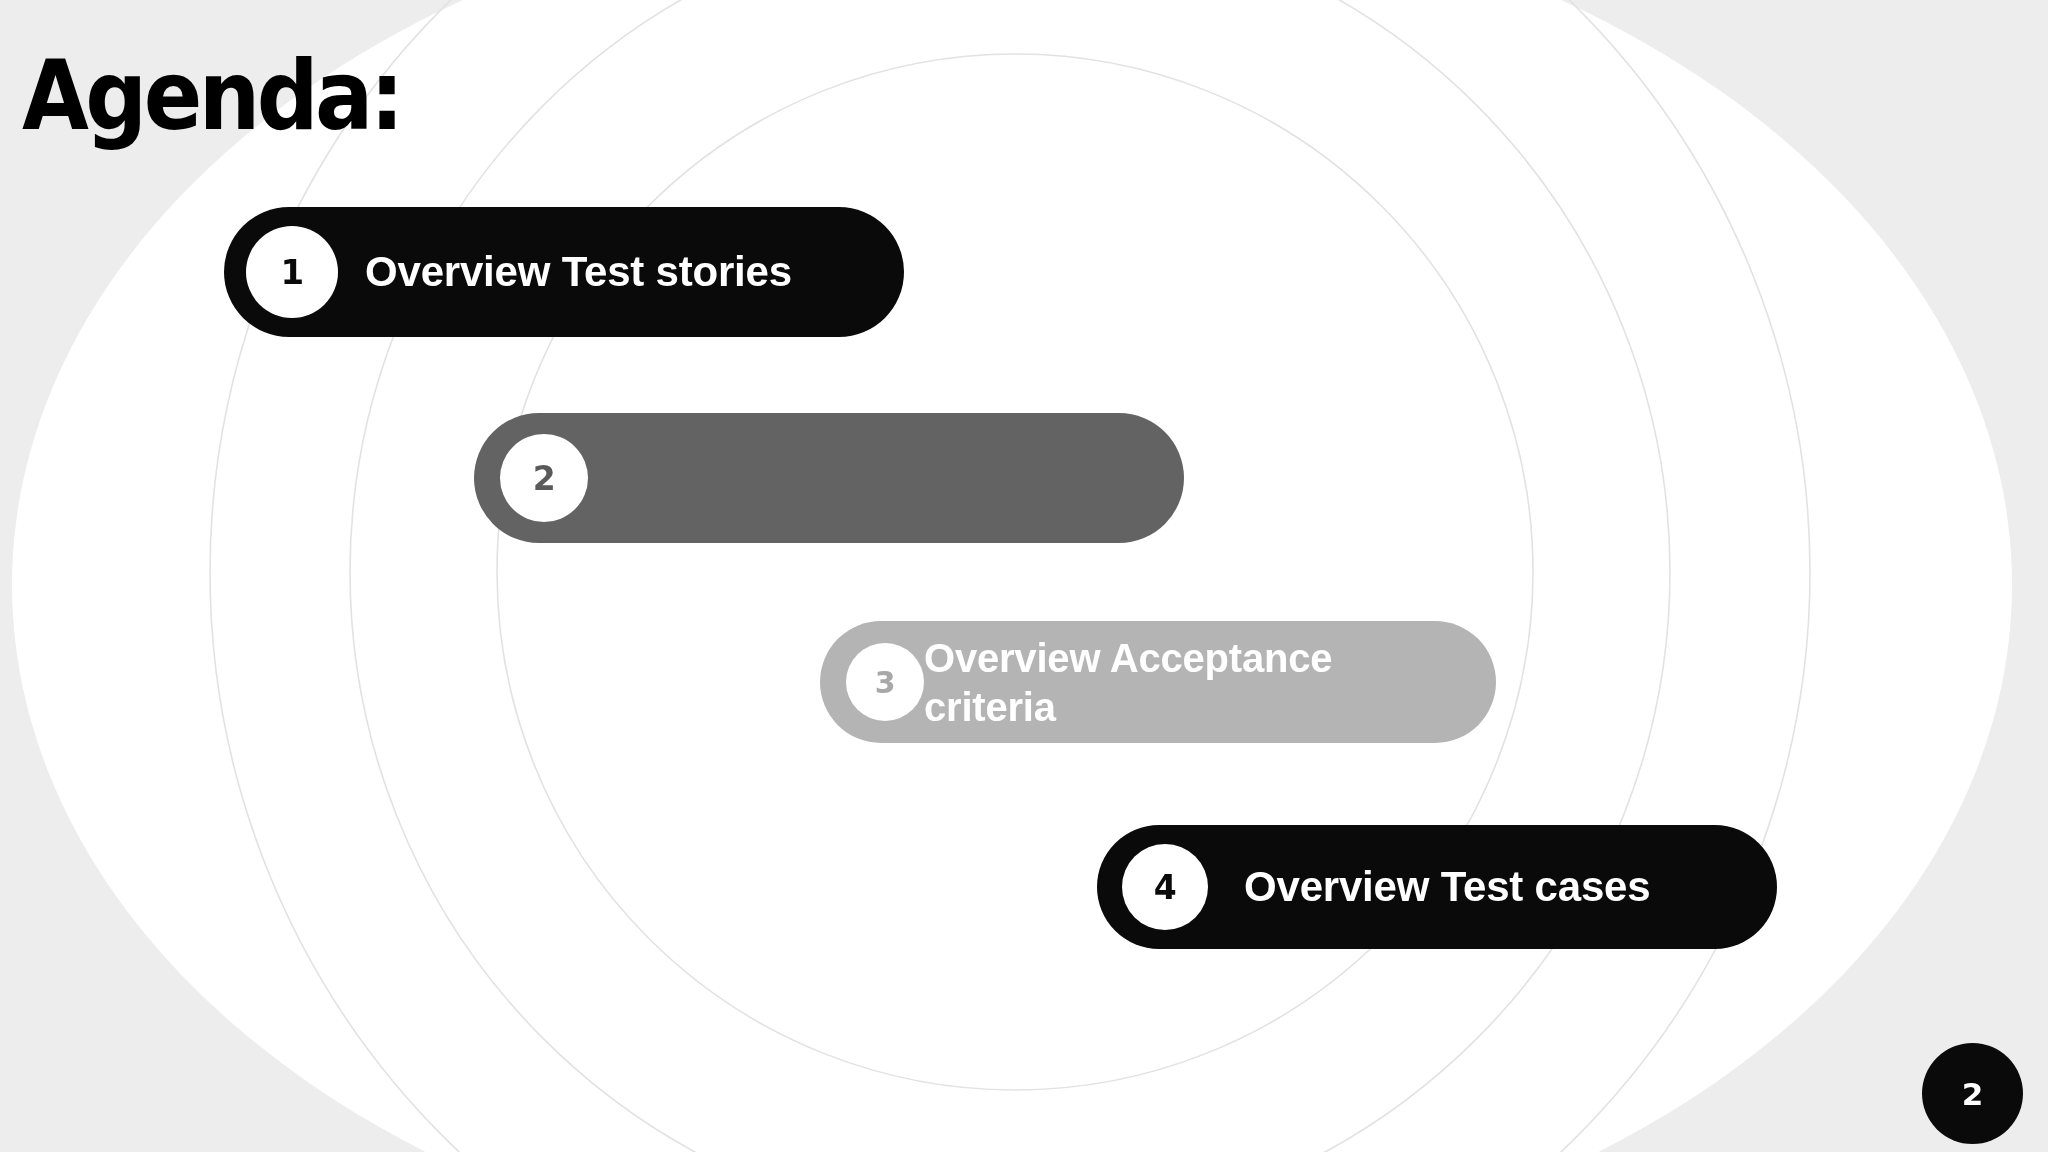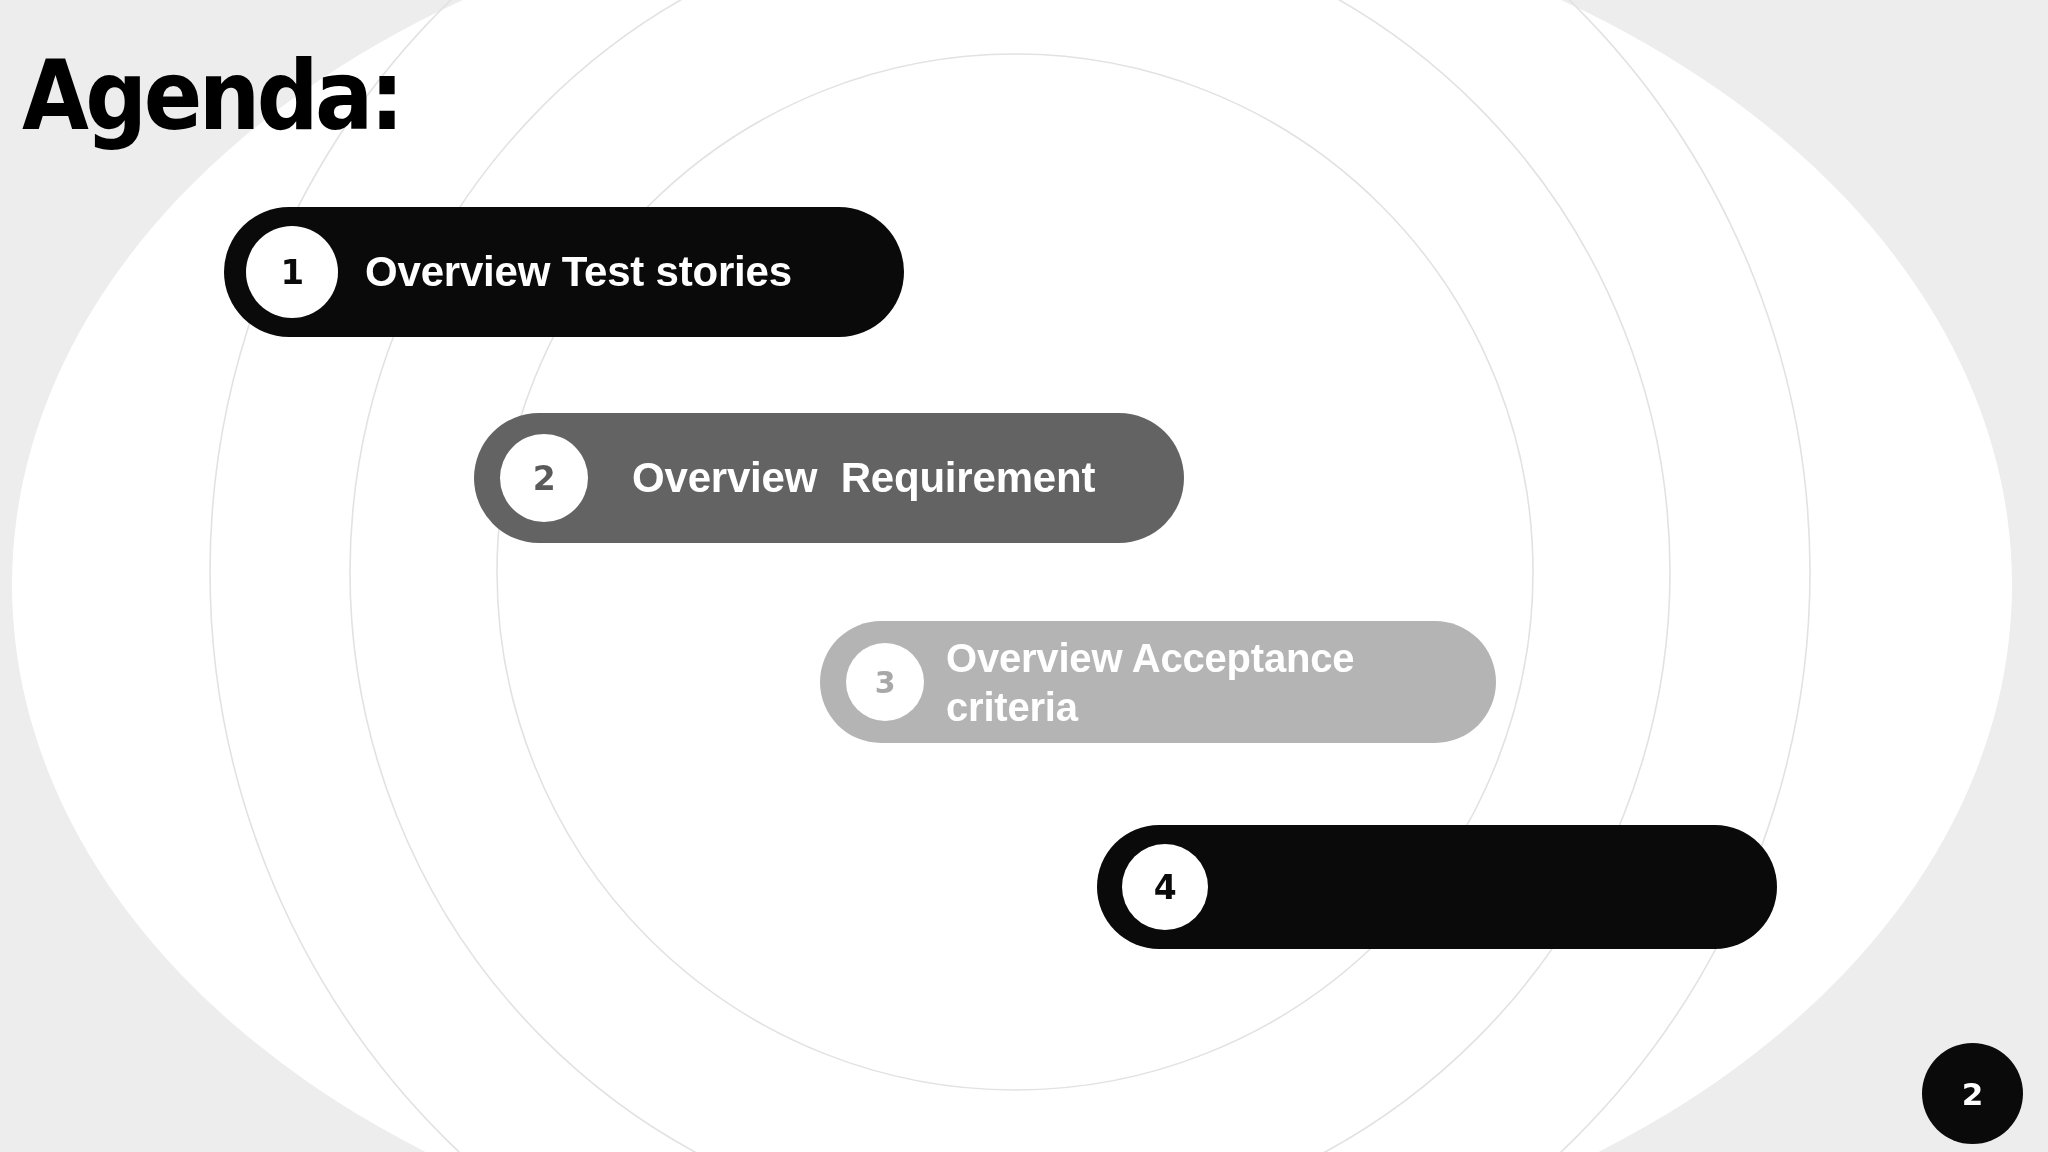--- a/index.html
+++ b/index.html
@@ -119,21 +119,20 @@
     padding-left: 26px;
   }
   #agenda-pill-3 .pill-badge {
     width: 78px; height: 78px;
     color: #a8a8a8;
     font-size: 30px;
   }
   #agenda-pill-3 .pill-label {
     font-size: 40px;
     line-height: 1.22;
-    margin-left: 22px;
     margin-top: 2px;
   }
 
   
   #agenda-pill-4 {
     left: 1097px;
     top: 825px;
     width: 680px;
     height: 124px;
     background: #0a0a0a;
@@ -188,34 +187,34 @@
     <div class="pill-badge">
       <span>1</span>
     </div>
     <div class="pill-label">Overview Test stories</div>
   </div>
 
   <div class="agenda-pill" id="agenda-pill-2">
     <div class="pill-badge">
       <span>2</span>
     </div>
-    <div class="pill-label">Overview  Requirement</div>
   </div>
 
   <div class="agenda-pill" id="agenda-pill-3">
     <div class="pill-badge">
       <span>3</span>
     </div>
     <div class="pill-label">Overview Acceptance
 criteria</div>
   </div>
 
   <div class="agenda-pill" id="agenda-pill-4">
     <div class="pill-badge">
       <span>4</span>
     </div>
+    <div class="pill-label">Overview Test cases</div>
   </div>
 
   <div id="page-number-badge">
     <span class="num">2</span>
   </div>
 
 </div>
 
 </body></html>

